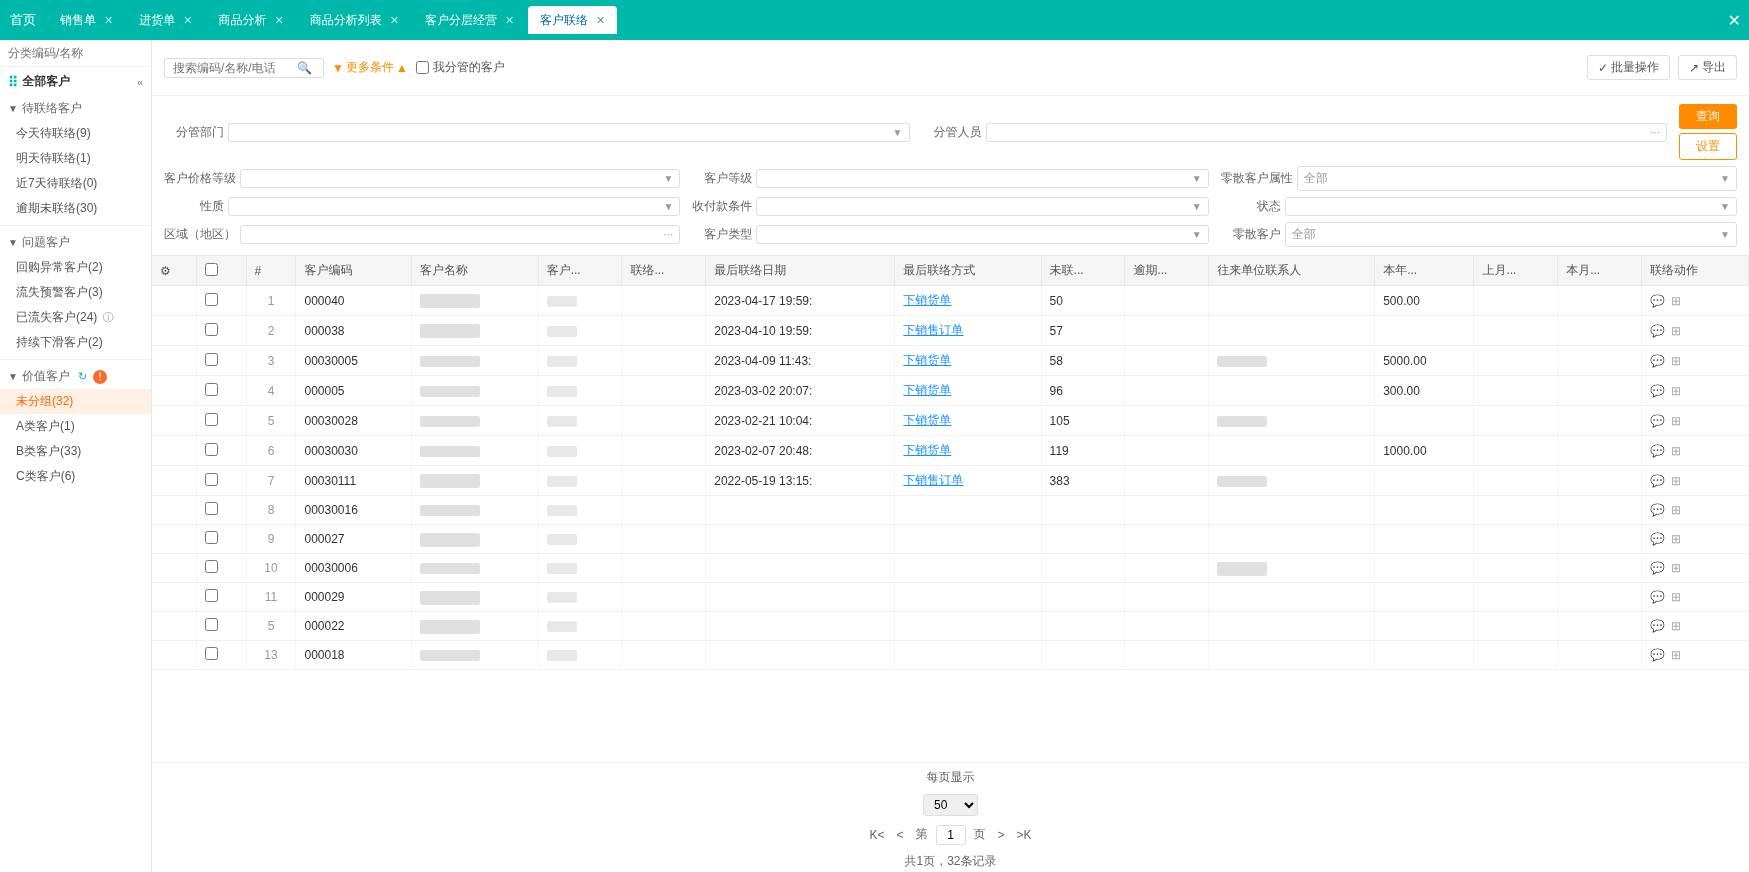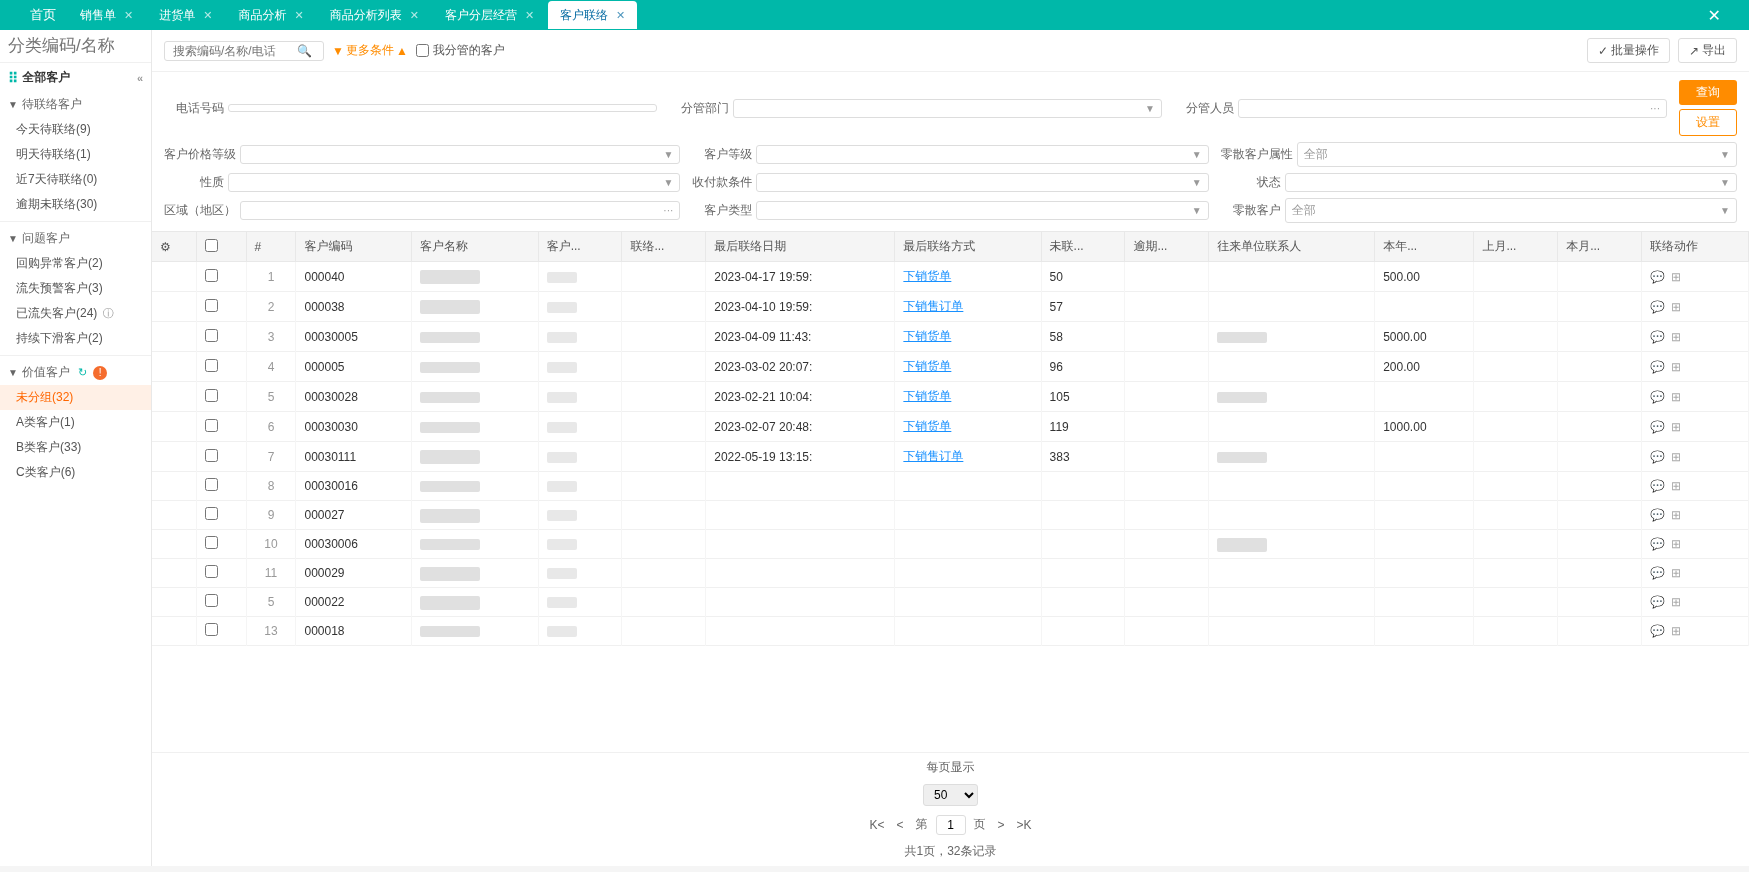--- a/index.html
+++ b/index.html
@@ -3,22 +3,22 @@
   <meta charset="utf-8">
   <style>
     * { box-sizing: border-box; margin: 0; padding: 0; font-family: 'Microsoft YaHei', Arial, sans-serif; font-size: 12px; }
     body { background: #f5f5f5; overflow: hidden; }
 
     
     .tab-bar {
       display: flex;
       align-items: center;
       background: #00b8a9;
-      height: 30px;
-      padding: 0 20px;
+      height: 40px;
+      padding: 0 0;
       gap: 2px;
     }
     .tab-item {
       display: flex;
       align-items: center;
       padding: 0 12px;
       height: 28px;
       border-radius: 4px 4px 0 0;
       cursor: pointer;
       color: #fff;
@@ -68,21 +68,21 @@
     .sidebar-search {
       display: flex;
       align-items: center;
       padding: 6px 8px;
       border-bottom: 1px solid #f0f0f0;
       gap: 4px;
     }
     .sidebar-search input {
       border: none;
       outline: none;
-      font-size: 17px;
+      font-size: 12px;
       color: #999;
       flex: 1;
       background: transparent;
     }
     .sidebar-section-title {
       display: flex;
       align-items: center;
       padding: 6px 8px;
       font-weight: bold;
       font-size: 13px;
@@ -121,21 +121,21 @@
     .content-area {
       flex: 1;
       display: flex;
       flex-direction: column;
       overflow: hidden;
     }
 
     
     .filter-bar {
       background: #fff;
-      padding: 8px 12px;
+      padding: 15px 12px;
       display: flex;
       align-items: center;
       gap: 8px;
       border-bottom: 1px solid #f0f0f0;
     }
     .filter-search-box {
       display: flex;
       align-items: center;
       border: 1px solid #ddd;
       border-radius: 3px;
@@ -457,24 +457,20 @@
           <span>↗</span>
           <span>导出</span>
         </button>
       </div>
     </div>
 
     <div class="adv-filter">
 
       <div class="adv-filter-row">
         <div class="filter-field">
-          <span class="filter-field-label">电话号码</span>
-          <div class="filter-input"></div>
-        </div>
-        <div class="filter-field">
           <span class="filter-field-label">分管部门</span>
           <div class="filter-select">
             <span class="filter-select-text"></span>
             <span class="dropdown-arrow">▼</span>
           </div>
         </div>
         <div class="filter-field">
           <span class="filter-field-label">分管人员</span>
           <div class="filter-select">
             <span class="filter-select-text"></span>
@@ -658,21 +654,21 @@
       <td class="td-num">4</td>
       <td>000005</td>
       <td><span class="blurred" style="background:#e0e0e0; color:transparent; min-width:60px; display:inline-block; border-radius:2px;">***</span></td>
       <td><span class="blurred" style="background:#e8e8e8; color:transparent; min-width:30px; display:inline-block; border-radius:2px;">&nbsp;&nbsp;&nbsp;&nbsp;&nbsp;</span></td>
       <td></td>
       <td>2023-03-02 20:07:</td>
       <td><a class="td-link">下销货单</a></td>
       <td>96</td>
       <td></td>
       <td></td>
-      <td>200.00</td>
+      <td>300.00</td>
       <td></td>
       <td></td>
       <td>
         <div class="action-icons">
           <span style="color:#aaa;">💬</span>
           <span style="color:#aaa;">⊞</span>
         </div>
       </td>
     </tr>
             <tr>

